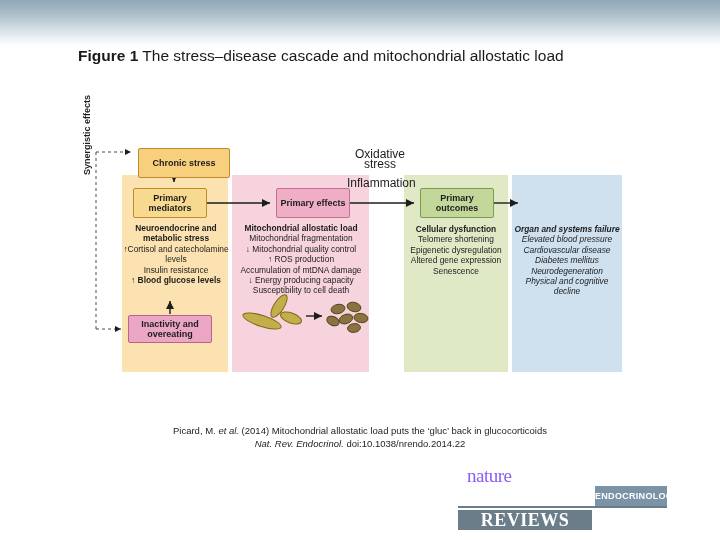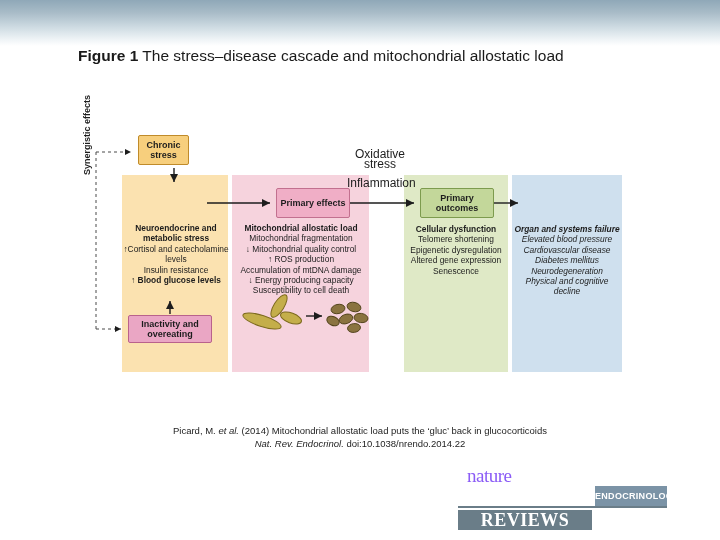--- a/index.html
+++ b/index.html
@@ -34,21 +34,21 @@
   #panel-blue{left:512px;width:110px;background:#cfe0ee;}
 
   
   .node{
     position:absolute;text-align:center;font-weight:bold;
     font-size:9px;line-height:10.5px;color:#1d1d1d;
     display:flex;align-items:center;justify-content:center;
     box-sizing:border-box;
   }
   #node-chronic{
-    left:138px;top:7px;width:51px;height:30px;
+    left:138px;top:20px;width:92px;height:30px;
     background:#f7cf7d;border:1.2px solid #c08b2a;border-radius:2px;
   }
   #node-primary-mediators{
     left:133px;top:60px;width:74px;height:30px;
     background:#f7d98f;border:1.2px solid #c08b2a;border-radius:2px;
   }
   #node-inactivity{
     left:128px;top:187px;width:84px;height:28px;
     background:#eaa6c4;border:1.2px solid #b9628c;border-radius:2px;
   }
@@ -178,20 +178,21 @@
         <ellipse cx="338" cy="181" rx="7" ry="4.6" transform="rotate(-12 338 181)"></ellipse>
         <ellipse cx="354" cy="179" rx="7" ry="4.6" transform="rotate(14 354 179)"></ellipse>
         <ellipse cx="346" cy="191" rx="7" ry="4.6" transform="rotate(-20 346 191)"></ellipse>
         <ellipse cx="361" cy="190" rx="7" ry="4.6" transform="rotate(8 361 190)"></ellipse>
         <ellipse cx="333" cy="193" rx="6.5" ry="4.4" transform="rotate(24 333 193)"></ellipse>
         <ellipse cx="354" cy="200" rx="6.5" ry="4.4" transform="rotate(-8 354 200)"></ellipse>
       </g>
     </svg>
 
     <div class="node" id="node-chronic">Chronic stress</div>
+    <div class="node" id="node-primary-mediators">Primary mediators</div>
     <div class="node" id="node-inactivity">Inactivity and overeating</div>
     <div class="node" id="node-primary-effects">Primary effects</div>
     <div class="node" id="node-primary-outcomes">Primary outcomes</div>
 
     <div class="conn-label" id="label-oxidative">Oxidative stress</div>
     <div class="conn-label" id="label-inflammation">Inflammation</div>
 
     <div class="body-text" id="text-yellow">
       <span class="hd">Neuroendocrine and metabolic stress</span>
       <span class="ln">↑Cortisol and catecholamine levels</span>

